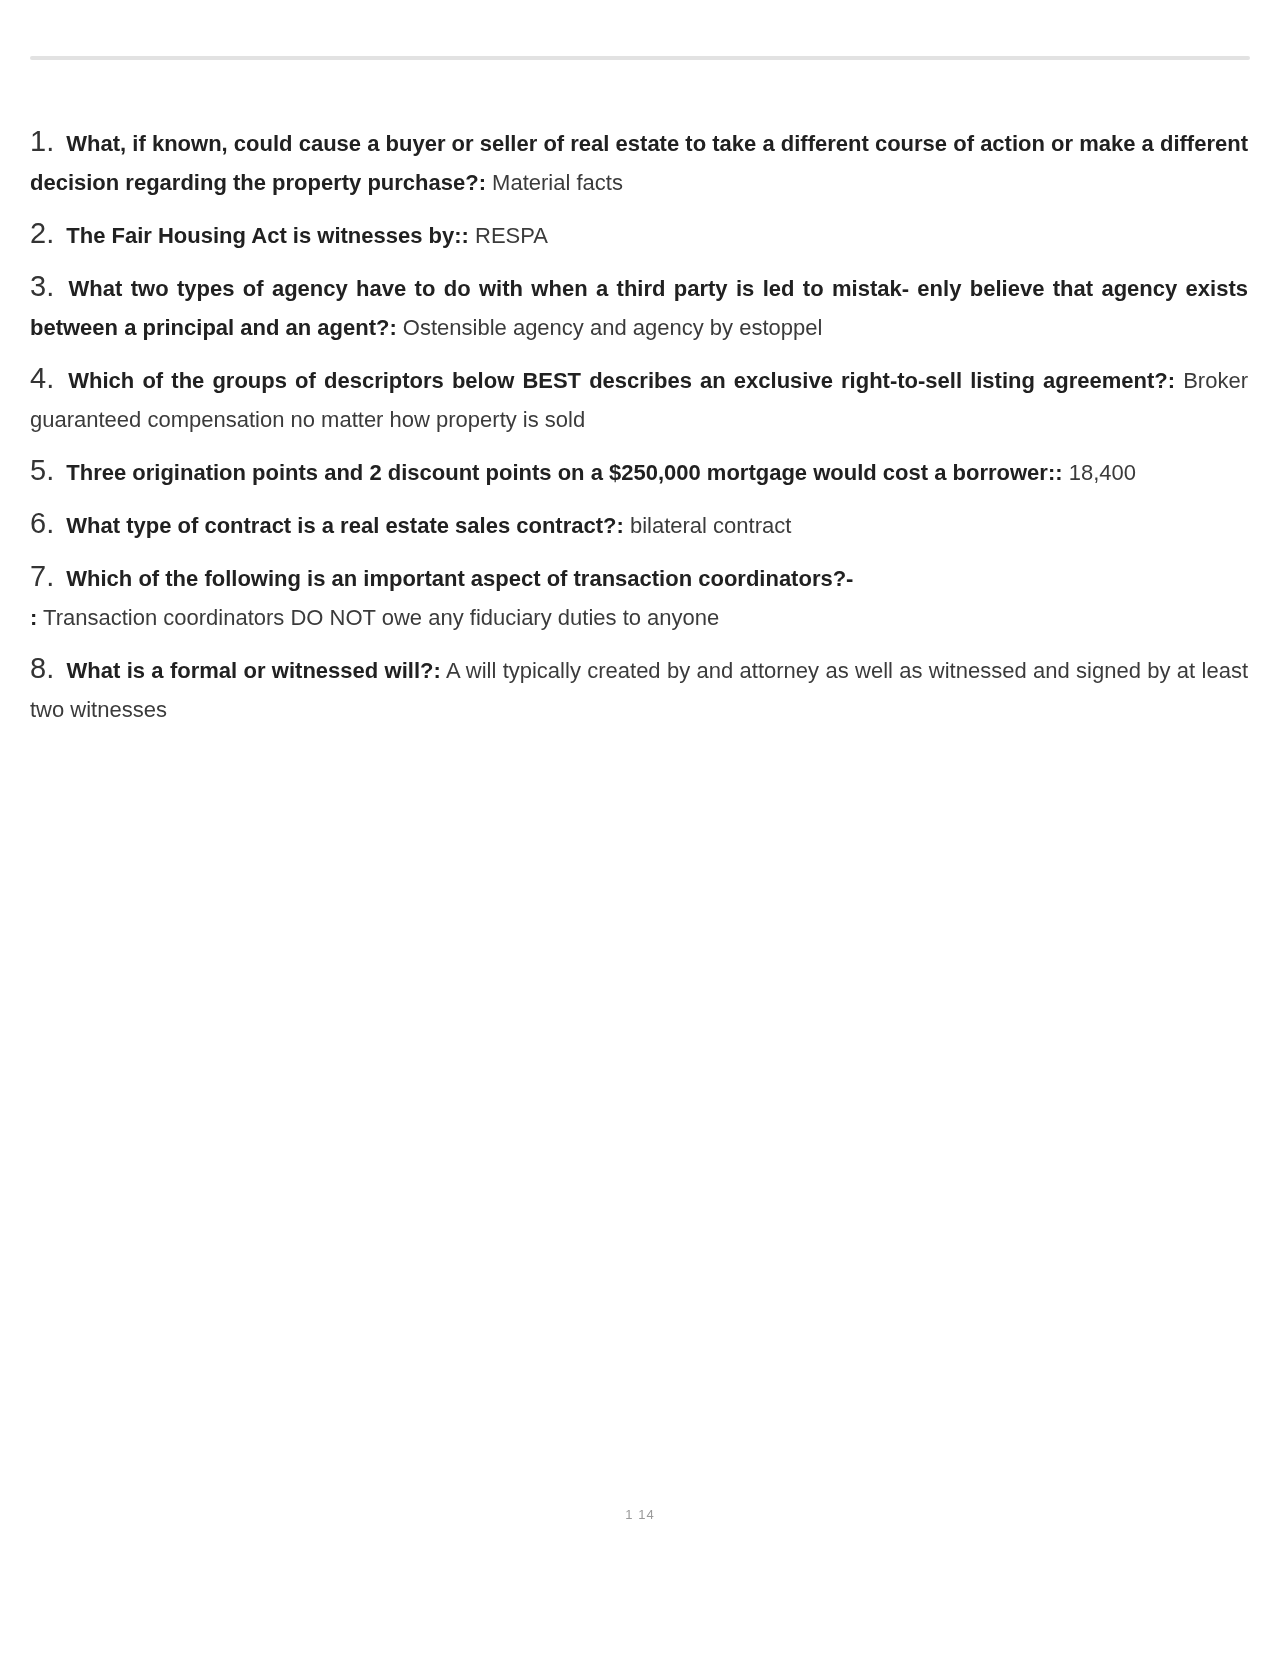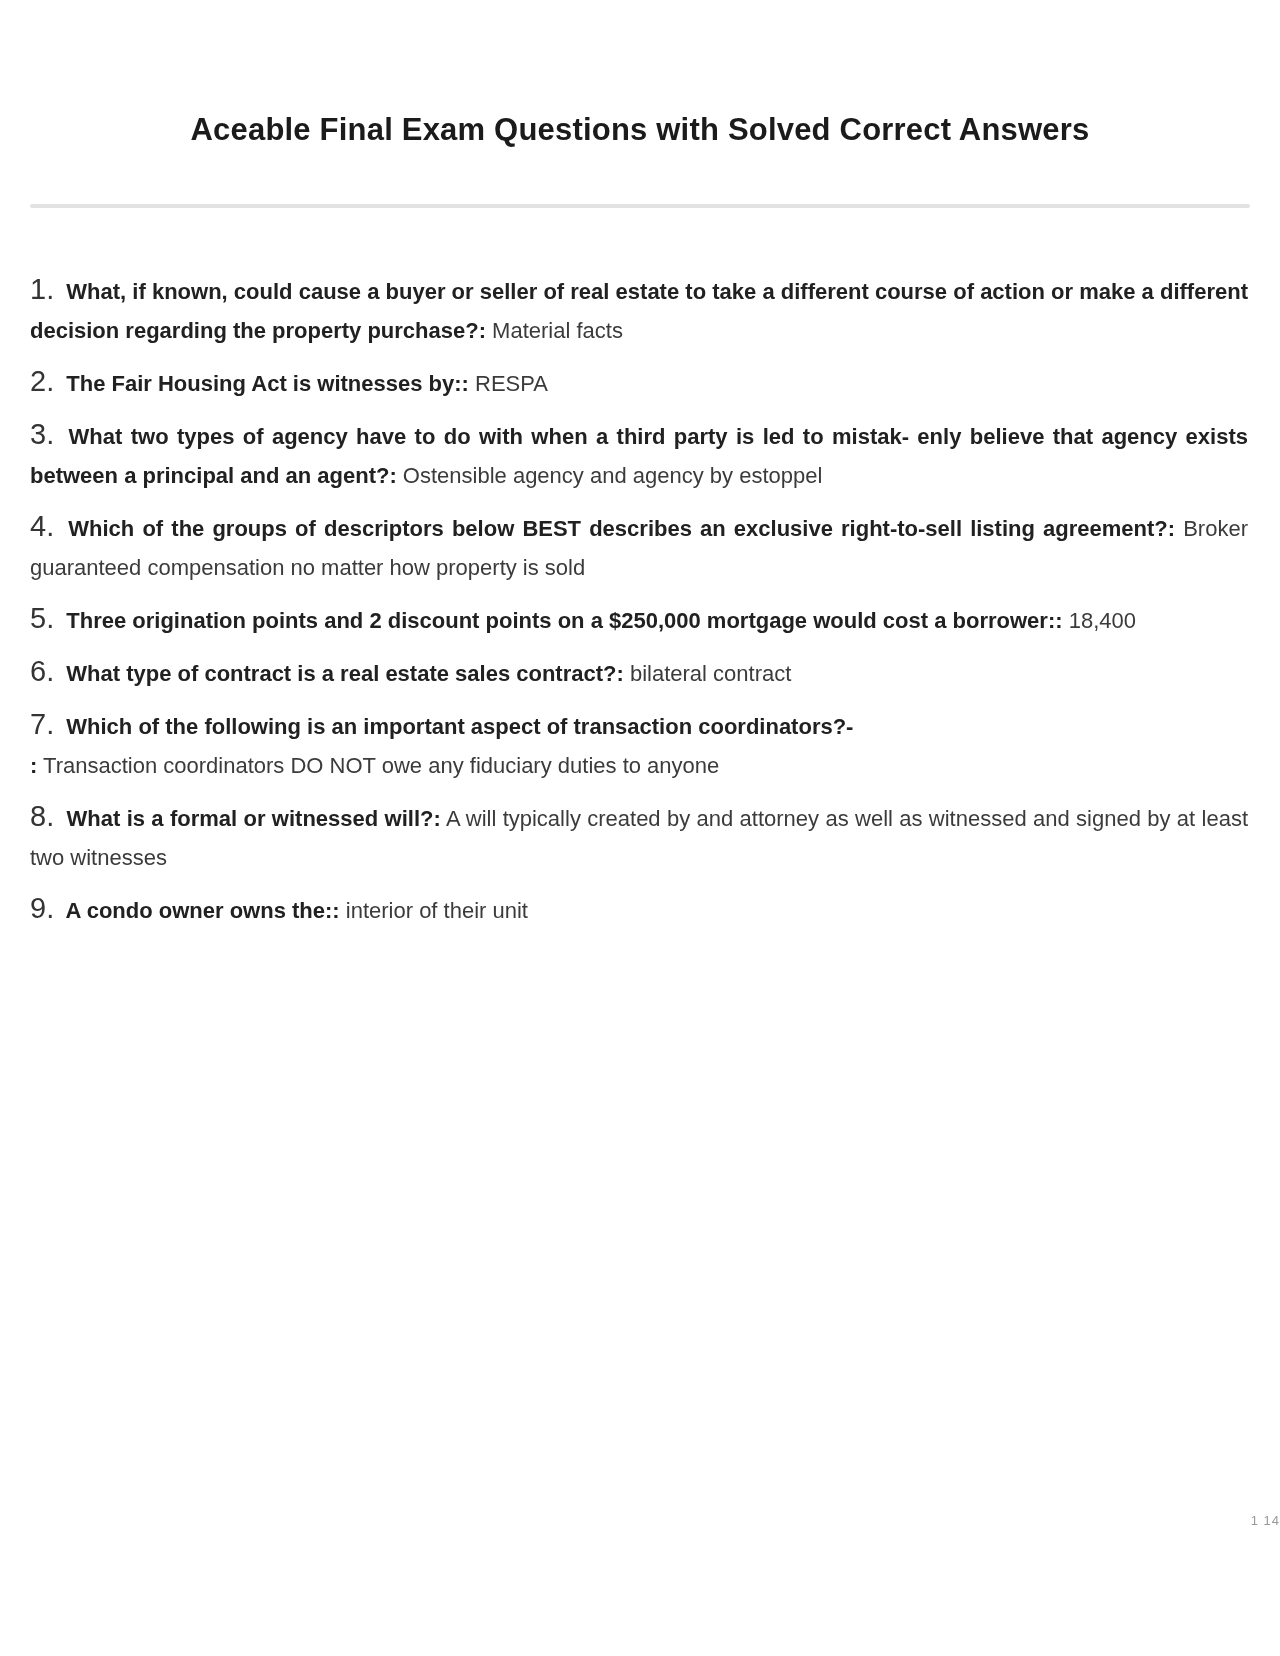--- a/index.html
+++ b/index.html
@@ -51,32 +51,31 @@
     color: #212121;
   }
   .answer {
     font-weight: 400;
     color: #3b3b3b;
   }
   .footer {
     position: absolute;
     left: 0;
     right: 0;
-    bottom: 128px;
-    text-align: right;
+    bottom: 134px;
+    text-align: center;
     font-size: 13px;
     color: #9a9a9a;
     letter-spacing: 1px;
   }
 </style>
 </head>
 <body>
 
 <div class="page">
-  <h1 class="title">Aceable Final Exam Questions with Solved Correct Answers</h1>
   <div class="divider"></div>
   <main class="content">
   <p class="question">
     <span class="qnum">1.</span><strong class="qtext"> What, if known, could cause a buyer or seller of real estate to take a different course of action or make a different decision regarding the property purchase?:</strong><span class="answer"> Material facts</span>
   </p>
 
   <p class="question">
     <span class="qnum">2.</span><strong class="qtext"> The Fair Housing Act is witnesses by::</strong><span class="answer"> RESPA</span>
   </p>
 
@@ -97,19 +96,16 @@
   </p>
 
   <p class="question">
     <span class="qnum">7.</span><strong class="qtext"> Which of the following is an important aspect of transaction coordinators?-</strong><br><strong class="qtext">:</strong><span class="answer"> Transaction coordinators DO NOT owe any fiduciary duties to anyone</span>
   </p>
 
   <p class="question">
     <span class="qnum">8.</span><strong class="qtext"> What is a formal or witnessed will?:</strong><span class="answer"> A will typically created by and attorney as well as witnessed and signed by at least two witnesses</span>
   </p>
 
-  <p class="question">
-    <span class="qnum">9.</span><strong class="qtext"> A condo owner owns the::</strong><span class="answer"> interior of their unit</span>
-  </p>
 
 </main>
   <div class="footer">1 14</div>
 </div>
 
 </body></html>

